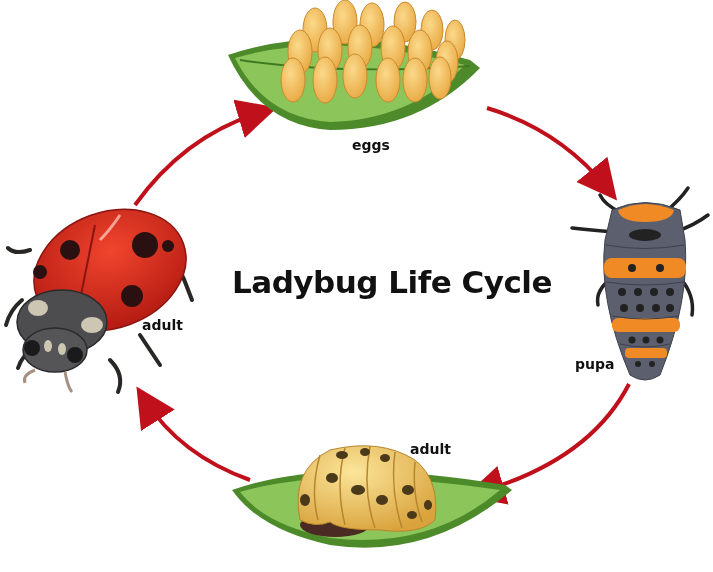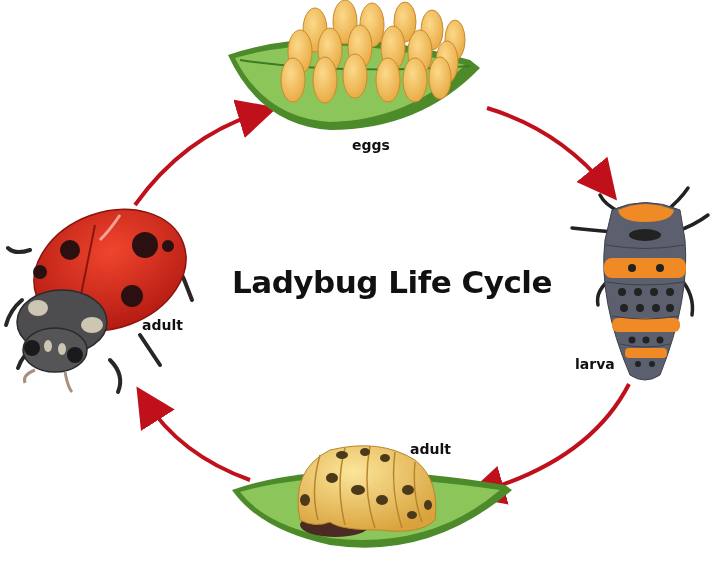--- a/index.html
+++ b/index.html
@@ -167,16 +167,16 @@
       <circle cx="75" cy="355" r="8" fill="#1a1a1c"></circle>
       <ellipse cx="48" cy="346" rx="4" ry="6" fill="#ccc6b2"></ellipse>
       <ellipse cx="62" cy="349" rx="4" ry="6" fill="#ccc6b2"></ellipse>
       <path d="M35,370 Q22,375 25,383" stroke="#a89080" stroke-width="3" fill="none"></path>
       <path d="M65,372 Q68,388 72,392" stroke="#a89080" stroke-width="3" fill="none"></path>
     </g>
   </svg>
 
   <div class="title">Ladybug Life Cycle</div>
   <div class="label lbl-eggs">eggs</div>
-  <div class="label lbl-larva">larva</div>
+  <div class="label lbl-larva">pupa</div>
   <div class="label lbl-pupa">adult</div>
   <div class="label lbl-adult">adult</div>
 </div>
 
 </body></html>

